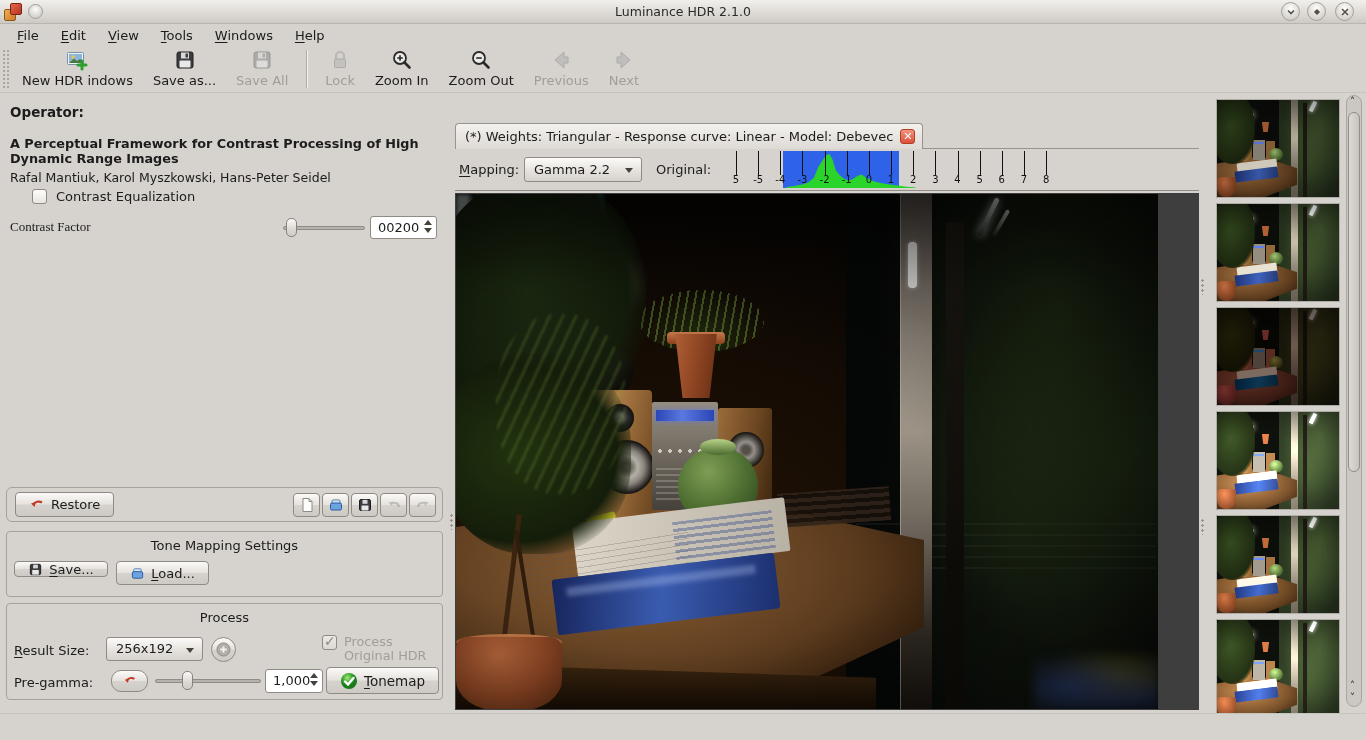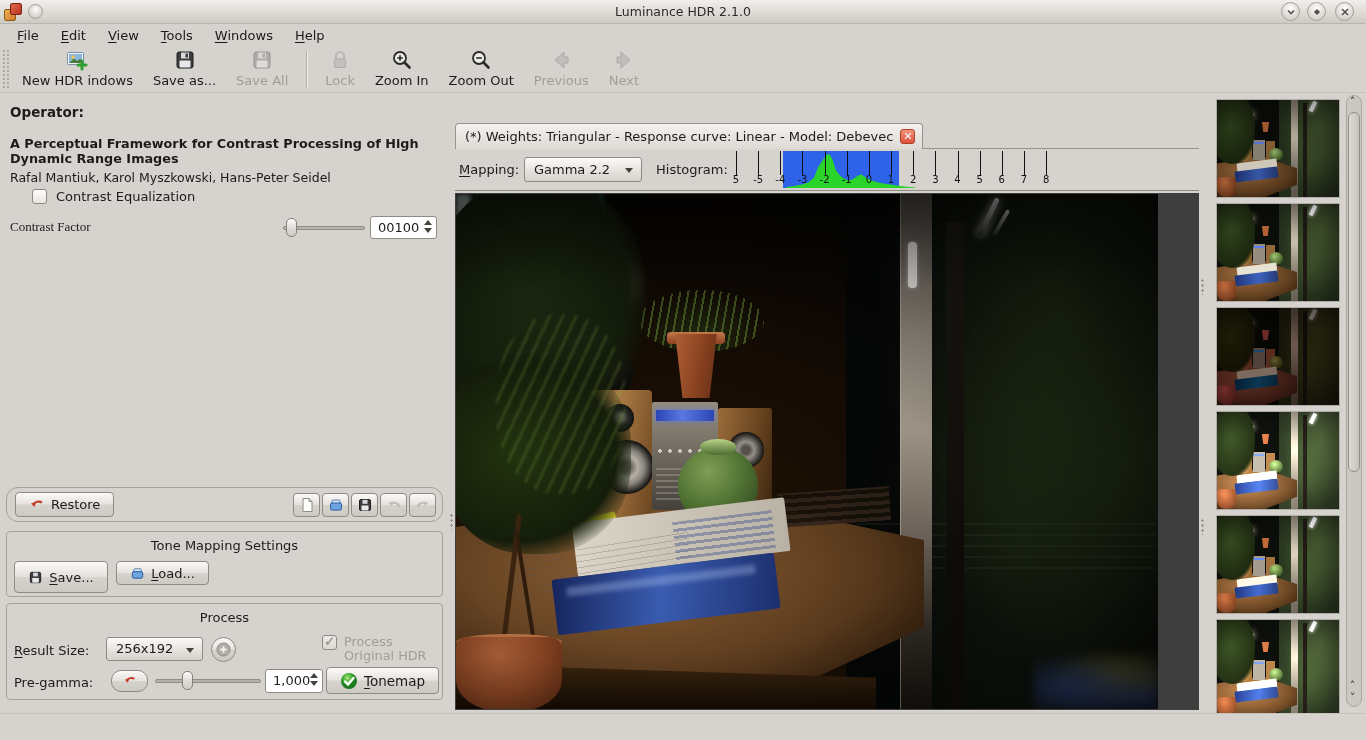--- a/index.html
+++ b/index.html
@@ -67,29 +67,29 @@
   .spin-arrows .up { width:0; height:0; border-left:4px solid transparent; border-right:4px solid transparent; border-bottom:5px solid #45413c; }
   .spin-arrows .dn { width:0; height:0; border-left:4px solid transparent; border-right:4px solid transparent; border-top:5px solid #45413c; }
 
   .gtk-btn { display:inline-flex; align-items:center; justify-content:center; gap:6px;
     background:linear-gradient(180deg,#fbfaf8,#e6e2dd 48%,#d6d2cd 52%,#cdc9c3);
     border:1px solid #8f8a84; border-radius:4px; }
   .gtk-btn.disabled { color:#a29d96; }
   .gtk-btn.disabled svg { filter:grayscale(1) opacity(.5); }
 
   #restore-frame { position:absolute; left:6px; top:394px; width:437px; height:35px;
-    border:1px solid #a6a19a; border-radius:12px; }
+    border:1px solid #a6a19a; border-radius:6px; }
   #restore-btn { position:absolute; left:8px; top:4px; height:25px; padding:0 13px; }
   .mini-btn { position:absolute; top:5px; width:27px; height:24px; }
   #restore-frame .mini-btn svg { width:16px; height:16px; }
 
   .group-frame { position:absolute; left:6px; width:437px; border:1px solid #a6a19a; border-radius:4px; }
   .group-title { position:absolute; left:0; right:0; text-align:center; top:6px; }
   #tms-frame { top:438px; height:66px; }
-  #tms-save { position:absolute; left:7px; top:29px; width:94px; height:32px;text-align:right; }
+  #tms-save { position:absolute; left:7px; top:29px; width:94px; height:16px;text-align:right; }
   #tms-load { position:absolute; left:109px; top:29px; width:93px; height:24px; }
 
   #proc-frame { top:510px; height:97px; }
   #rs-label { position:absolute; left:7px; top:39px; }
   #rs-select { position:absolute; left:99px; top:33px; width:97px; }
   #rs-plus { position:absolute; left:204px; top:33px; width:25px; height:25px; border-radius:50%; }
   #po-row { position:absolute; left:315px; top:31px; display:flex; gap:7px; color:#a29d96; }
   #po-row .gtk-check { background:linear-gradient(180deg,#eceae6,#dcd9d4); }
   #po-row .gtk-check .mark { color:#8d8881; }
   #po-label { line-height:1.1; font-size:12.8px; }
@@ -418,21 +418,21 @@
     <span>Contrast Equalization</span>
   </div>
 
   <div class="slider-row" style="top:122px">
     <span class="slabel">Contrast Factor</span>
     <div class="gtk-slider">
       <div class="track"></div>
       <div class="shandle" style="left: 10%;"></div>
     </div>
     <div class="gtk-spin" style="left:370px;top:1px">
-      <span>00100</span>
+      <span>00200</span>
       <span class="spin-arrows">
           <span class="up"></span>
           <span class="dn"></span>
         </span>
     </div>
   </div>
 
   <div id="restore-frame">
     <div class="gtk-btn" id="restore-btn">
       <svg width="16" height="16" viewBox="0 0 16 16">
@@ -563,21 +563,21 @@
   <div id="tab">
     <span>(*) Weights: Triangular - Response curve: Linear - Model: Debevec</span>
     <span id="tab-close">✕</span>
   </div>
   <div id="maprow">
     <span id="mapping-label"><u>M</u>apping:</span>
     <div class="gtk-select" id="mapping-select">
       <span>Gamma 2.2</span>
       <span class="dd-arrow"></span>
     </div>
-    <span id="hist-label">Histogram:</span>
+    <span id="hist-label">Original:</span>
     <div id="histogram">
       <div id="hist-sel" style="left: 53.21px; width: 115.81px; background: rgb(46, 98, 232);"></div>
       <svg id="hist-svg" width="315" height="37" viewBox="0 0 315 37" preserveAspectRatio="none">
         <path id="hist-path" fill="#2ad42a" d="M56.3,37 L56.3,36.0 L64.2,35.0 L72.0,33.6 L78.3,31.6 L83.9,26.8 L88.3,15.9 L92.3,9.8 L96.4,4.0 L99.5,3.0 L102.7,9.1 L105.8,19.3 L109.5,24.1 L114.2,27.8 L118.3,29.5 L122.7,28.2 L127.7,24.8 L131.5,23.4 L136.2,26.8 L141.5,29.5 L147.1,31.2 L153.4,32.6 L160.3,33.6 L166.8,34.6 L173.1,35.3 L179.0,36.0 L185.3,36.3 L185.3,37 Z"></path>
       </svg>
       <div id="hist-ticks">
           <div class="h-tick" style="left: 6px;"></div>
           <div class="h-ticklab" style="left: 6px;">5</div>
           <div class="h-tick" style="left: 28.15px;"></div>
           <div class="h-ticklab" style="left: 28.15px;">-5</div>

